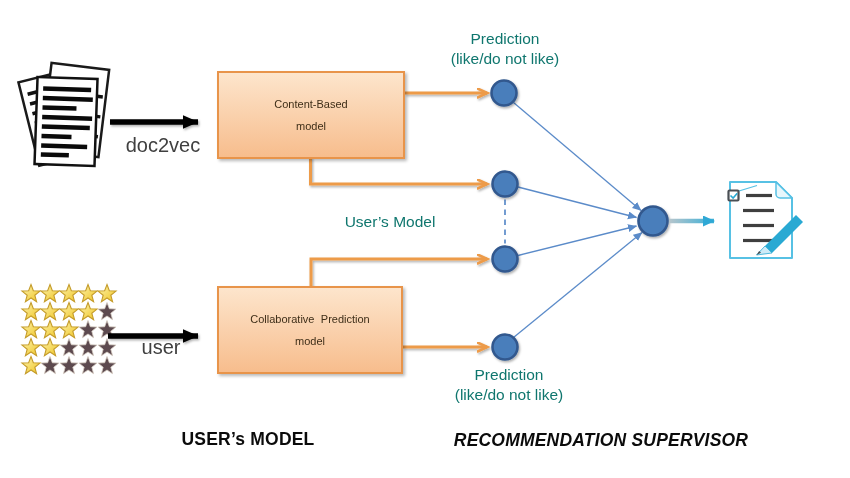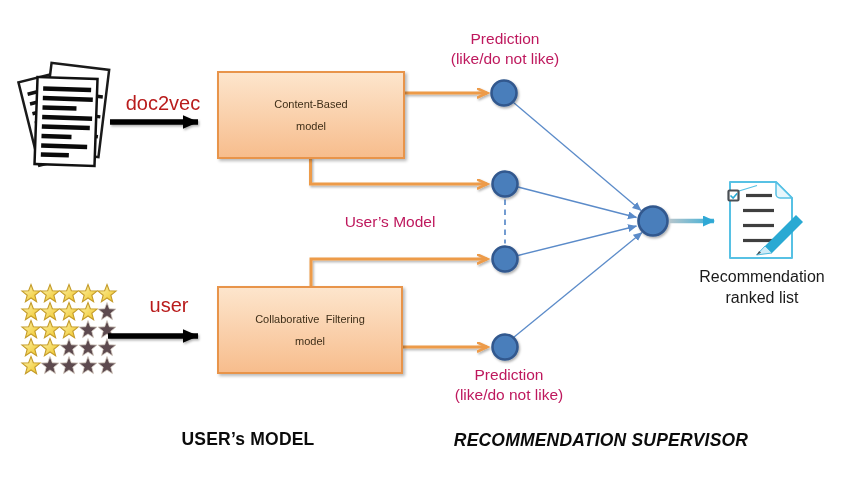--- a/index.html
+++ b/index.html
@@ -6,22 +6,22 @@
     --orange:#ED9B49; --box-border:#E8944A; --box-top:#FDE5CC; --box-bottom:#F7BD8D;
     --node-fill:#4A7EBB; --node-stroke:#31588E; --blue:#5B8BC9; --teal:#2FA8D5;
     --doc-border:#57C1E4; --pencil:#29A9D3; --star-outline:#C49B2A; --star-dark:#5D4A4F;
     --ink:#000000; --box-text:#3E2E18;
   }
   html,body{margin:0;padding:0;background:#fff;}
   .canvas{position:relative;width:850px;height:478px;background:#fff;overflow:hidden;
           font-family:"Liberation Sans",sans-serif;color:var(--ink);}
   .canvas svg{position:absolute;left:0;top:0;z-index:1;}
   .lbl{position:absolute;transform:translate(-50%,-50%);white-space:nowrap;text-align:center;z-index:2;}
-  .lbl-io{font-size:20px;line-height:25px;color:#b91c1c;}
-  .lbl-ann{font-size:15.5px;line-height:20px;color:#be185d;}
+  .lbl-io{font-size:20px;line-height:25px;color:#404040;margin-top:42px;}
+  .lbl-ann{font-size:15.5px;line-height:20px;color:#0f766e;}
   .lbl-out{font-size:16px;line-height:21px;color:#1a1a1a;}
   .lbl-section{font-size:17.5px;font-weight:700;letter-spacing:.2px;color:#0b0b0b;}
   .model-box{position:absolute;z-index:2;display:flex;flex-direction:column;align-items:center;
              justify-content:center;background:linear-gradient(var(--box-top),var(--box-bottom));
              border:2px solid var(--box-border);box-shadow:2px 2px 3px rgba(0,0,0,.28);
              font-size:11px;line-height:22px;color:var(--box-text);text-align:center;}
   #content-box{left:217px;top:71px;width:184px;height:84px;}
   #collab-box{left:217px;top:286px;width:182px;height:84px;}
   #collab-box .l1{word-spacing:.3em;}
   .star-filled{fill:url(#starGrad);stroke:var(--star-outline);stroke-width:1.1;}
@@ -175,45 +175,41 @@
         <polygon points="756.5,255 761,252.8 759.2,251" fill="#4a4f54"></polygon>
       </g>
     </g>
   </svg>
 
   <div class="model-box" id="content-box">
     <span class="l1">Content-Based</span>
     <span class="l2">model</span>
   </div>
   <div class="model-box" id="collab-box">
-    <span class="l1">Collaborative Filtering</span>
+    <span class="l1">Collaborative Prediction</span>
     <span class="l2">model</span>
   </div>
 
   <div class="lbl lbl-io" style="left:163px;top:103px;">doc2vec</div>
 
-  <div class="lbl lbl-io" style="left:169px;top:305px;">
+  <div class="lbl lbl-io" style="left:161px;top:305px;">
     <div>user</div>
   </div>
 
   <div class="lbl lbl-ann" style="left:505px;top:49px;">
     <div>Prediction</div>
     <div>(like/do not like)</div>
   </div>
 
   <div class="lbl lbl-ann" style="left:390px;top:222px;">
     <div>User’s Model</div>
   </div>
 
   <div class="lbl lbl-ann" style="left:509px;top:385px;">
     <div>Prediction</div>
     <div>(like/do not like)</div>
   </div>
 
-  <div class="lbl lbl-out" style="left:762px;top:287px;">
-    <div>Recommendation</div>
-    <div>ranked list</div>
-  </div>
 
   <div class="lbl lbl-section" style="left:248px;top:439px;">USER’s MODEL</div>
   <div class="lbl lbl-section" style="left:601px;top:440px;font-style:italic;">RECOMMENDATION SUPERVISOR</div>
 
 </div>
 
 </body></html>

